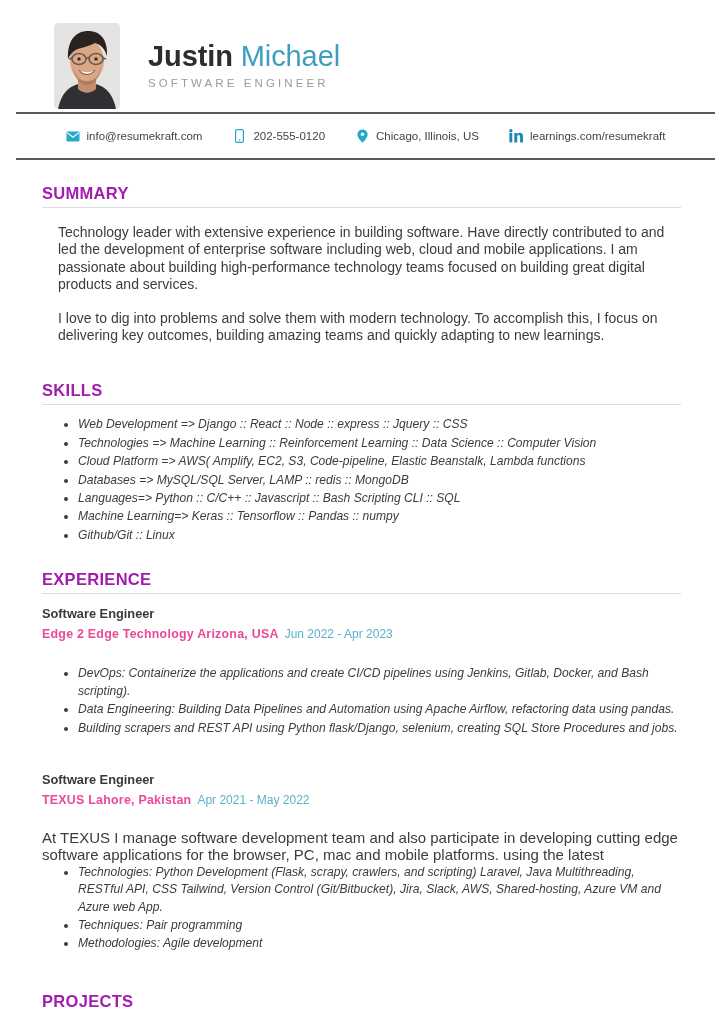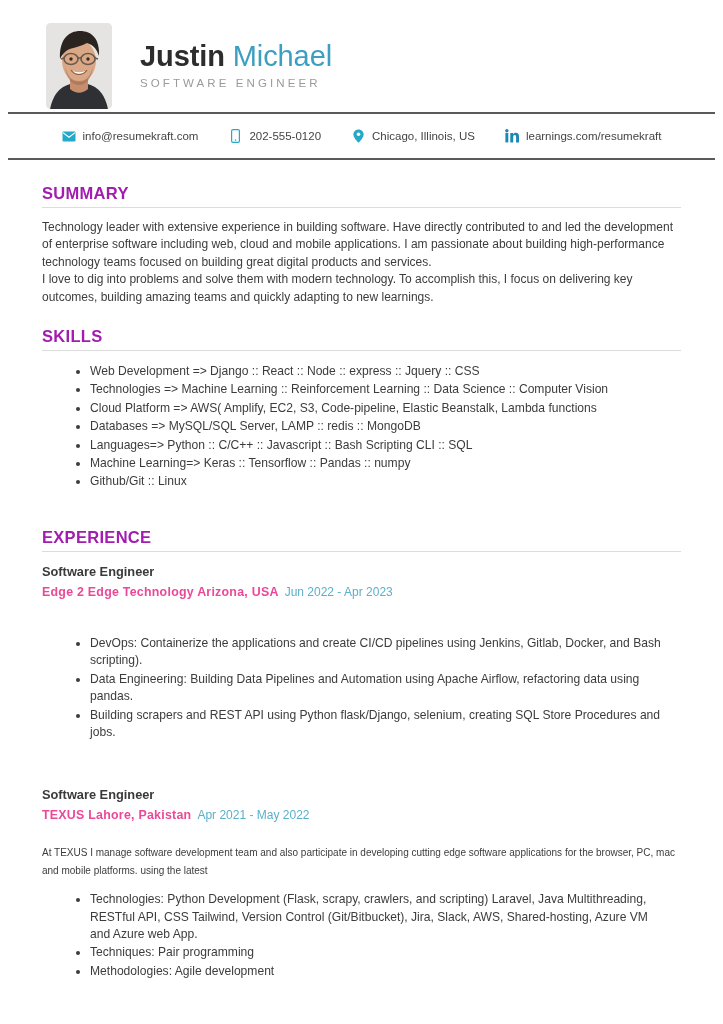--- a/index.html
+++ b/index.html
@@ -19,21 +19,21 @@
   .page {
     position: relative;
     width: 723px;
     height: 1024px;
     background: #fff;
     box-sizing: border-box;
   }
 
   
   .header {
-    padding: 20px 0 0 0;
+    padding: 20px 0 0 8px;
   }
   .header-inner {
     display: flex;
     align-items: center;
     padding-left: 46px;
     height: 92px;
   }
   .photo {
     width: 66px;
     height: 86px;
@@ -113,30 +113,31 @@
     letter-spacing: 0.3px;
     padding-bottom: 4px;
   }
   .section-rule {
     height: 0;
     border-top: 1px solid #dcdcdc;
     margin-bottom: 11px;
   }
 
   p.summary-text {
-    margin: 0;
-    font-size: 12px;
+    margin: 16px;
+    font-size: 14px;
     line-height: 17.4px;
     color: #3c3c3c;
   }
 
   ul.bullets {
-    margin: 12px;
+    margin: 0;
     padding: 0 0 0 22px;
     list-style: none;
+    font-style: italic;
   }
   ul.bullets > li {
     position: relative;
     font-size: 12.1px;
     line-height: 17.4px;
     color: #3c3c3c;
     padding-left: 14px;
     margin-bottom: 1px;
   }
   ul.bullets > li::before {
@@ -168,21 +169,21 @@
     letter-spacing: 0.25px;
   }
   .job-dates {
     font-size: 12.0px;
     color: #5bb0cb;
     margin-left: 6px;
     font-weight: 400;
   }
   p.job-desc {
     margin: 0;
-    font-size: 10px;
+    font-size: 15px;
     line-height: 17.4px;
     color: #3c3c3c;
   }
 
   
   .sp-summary { height: 24px; }
   .sp-skills  { height: 21px; }
   .sp-exp     { height: 25px; }
   .sp-job-gap { height: 19px; }
   .sp-job2    { height: 33px; }

